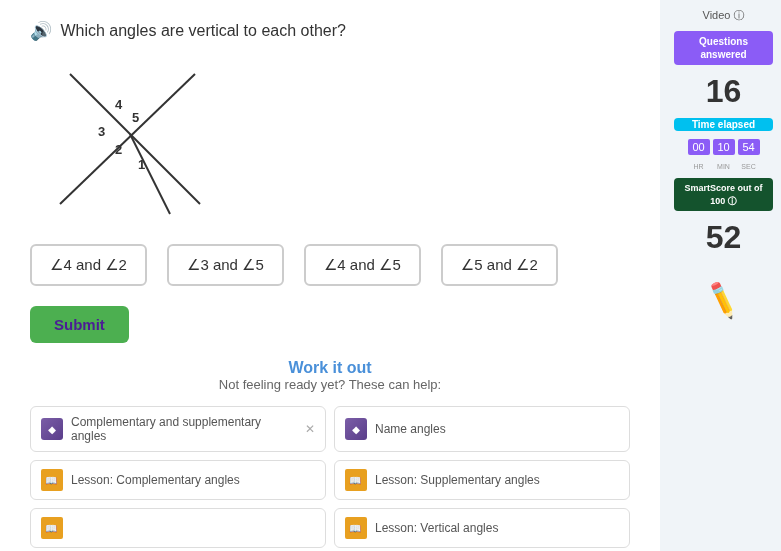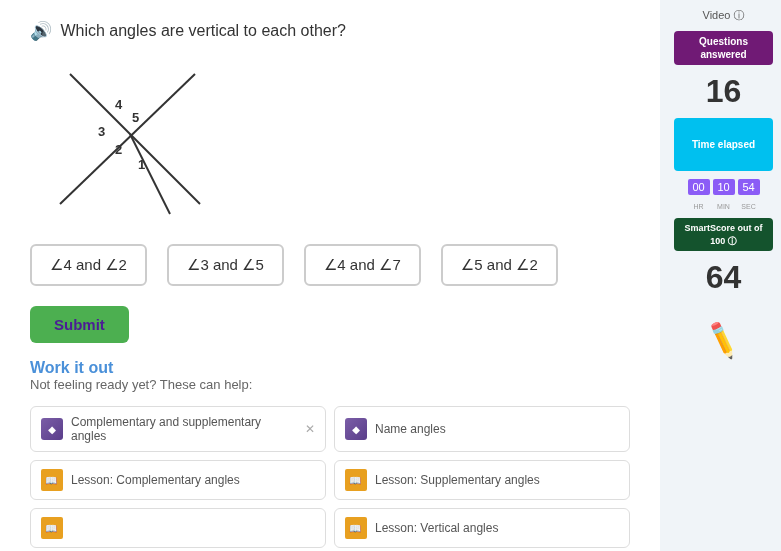--- a/index.html
+++ b/index.html
@@ -30,21 +30,21 @@
       height: 551px;
       background: #f0f4f8;
       display: flex;
       flex-direction: column;
       align-items: center;
       padding: 8px;
       gap: 8px;
     }
 
     .questions-answered-box {
-      background: #701a75;
+      background: #8b5cf6;
       color: #fff;
       font-size: 10px;
       font-weight: bold;
       text-align: center;
       padding: 4px 8px;
       border-radius: 4px;
       width: 100%;
       line-height: 1.3;
     }
 
@@ -54,21 +54,21 @@
       color: #333;
       text-align: center;
     }
 
     .time-elapsed-box {
       background: #00c0ef;
       color: #fff;
       font-size: 10px;
       font-weight: bold;
       text-align: center;
-      padding: 20px 8px;
+      padding: 0 8px;
       border-radius: 4px;
       width: 100%;
       line-height: 1.3;
     }
 
     .timer-display {
       display: flex;
       gap: 3px;
       align-items: center;
       justify-content: center;
@@ -172,20 +172,21 @@
       border: none;
       border-radius: 6px;
       padding: 10px 24px;
       font-size: 15px;
       font-weight: bold;
       cursor: pointer;
       margin-bottom: 16px;
     }
 
     .work-it-out {
+      text-align: center;
       margin-bottom: 14px;
     }
 
     .work-it-out-title {
       font-size: 16px;
       color: #4a90d9;
       font-weight: bold;
     }
 
     .work-it-out-subtitle {
@@ -264,21 +265,21 @@
   </div>
   <div class="timer-label-row">
     <span class="timer-label">HR</span>
     <span class="timer-label">MIN</span>
     <span class="timer-label">SEC</span>
   </div>
 
   <div class="smart-score-box">
     <span>SmartScore out of 100</span> ⓘ
   </div>
-  <div class="smart-score-num">64</div>
+  <div class="smart-score-num">52</div>
 
   <div class="pencil-icon">✏️</div>
 </div>
 
 <div class="main-content">
 
   
   <div class="question-header">
     <span class="speaker-icon">🔊</span>
     <span class="question-text">Which angles are vertical to each other?</span>
@@ -299,21 +300,21 @@
       <text x="58" y="82" font-size="13" fill="#333" font-weight="bold">3</text>
       <text x="75" y="100" font-size="13" fill="#333" font-weight="bold">2</text>
       <text x="98" y="115" font-size="13" fill="#333" font-weight="bold">1</text>
     </svg>
   </div>
 
   
   <div class="answer-choices">
     <button class="answer-btn">∠4 and ∠2</button>
     <button class="answer-btn">∠3 and ∠5</button>
-    <button class="answer-btn">∠4 and ∠7</button>
+    <button class="answer-btn">∠4 and ∠5</button>
     <button class="answer-btn">∠5 and ∠2</button>
   </div>
 
   
   <button class="submit-btn">Submit</button>
 
   
   <div class="work-it-out">
     <div class="work-it-out-title">Work it out</div>
     <div class="work-it-out-subtitle">Not feeling ready yet? These can help:</div>

